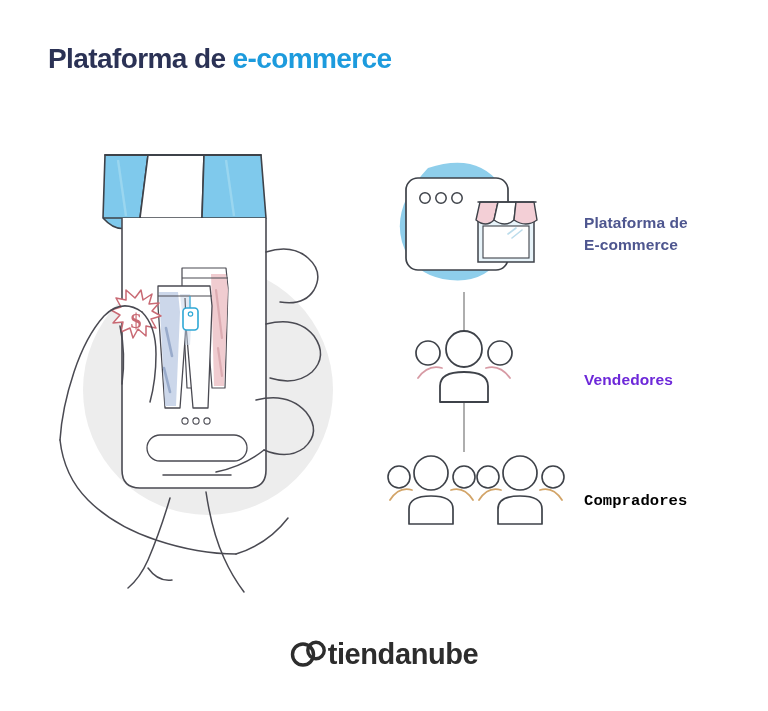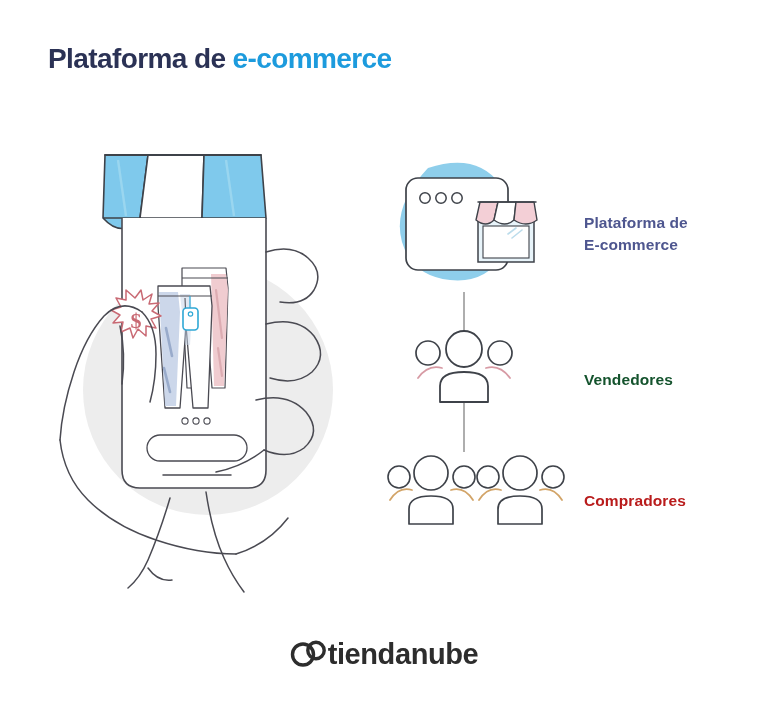--- a/index.html
+++ b/index.html
@@ -228,22 +228,22 @@
       <circle cx="140" cy="323" r="17" fill="#FFFFFF" stroke="#3E4249" stroke-width="1.7"></circle>
       <path d="M118 374 L118 359 Q118 346 140 346 Q162 346 162 359 L162 374 Z" fill="#FFFFFF" stroke="#3E4249" stroke-width="1.7" stroke-linejoin="round"></path>
     </g>
   </svg>
 </div>
 
 <div class="node-label label-platform" style="color: rgb(78, 86, 143);">
   <div>Plataforma de</div>
   <div>E-commerce</div>
 </div>
-<div class="node-label label-sellers" style="color: #14532d;">Vendedores</div>
-<div class="node-label label-buyers" style="color: #b91c1c;">Compradores</div>
+<div class="node-label label-sellers" style="color: #6d28d9;">Vendedores</div>
+<div class="node-label label-buyers" style="color: #000000; font-family: Liberation Mono, monospace;">Compradores</div>
 
 <div class="logo">
   <span class="logo-mark">
     <svg width="38" height="28" viewBox="0 0 38 28" fill="none" xmlns="http://www.w3.org/2000/svg">
       <circle cx="13" cy="15.5" r="10.5" stroke="#2D2D2D" stroke-width="3.4"></circle>
       <circle cx="26" cy="11.5" r="8.2" stroke="#2D2D2D" stroke-width="3.4"></circle>
     </svg>
   </span>
   <span class="logo-text" style="color: rgb(45, 45, 45);">tiendanube</span>
 </div>

